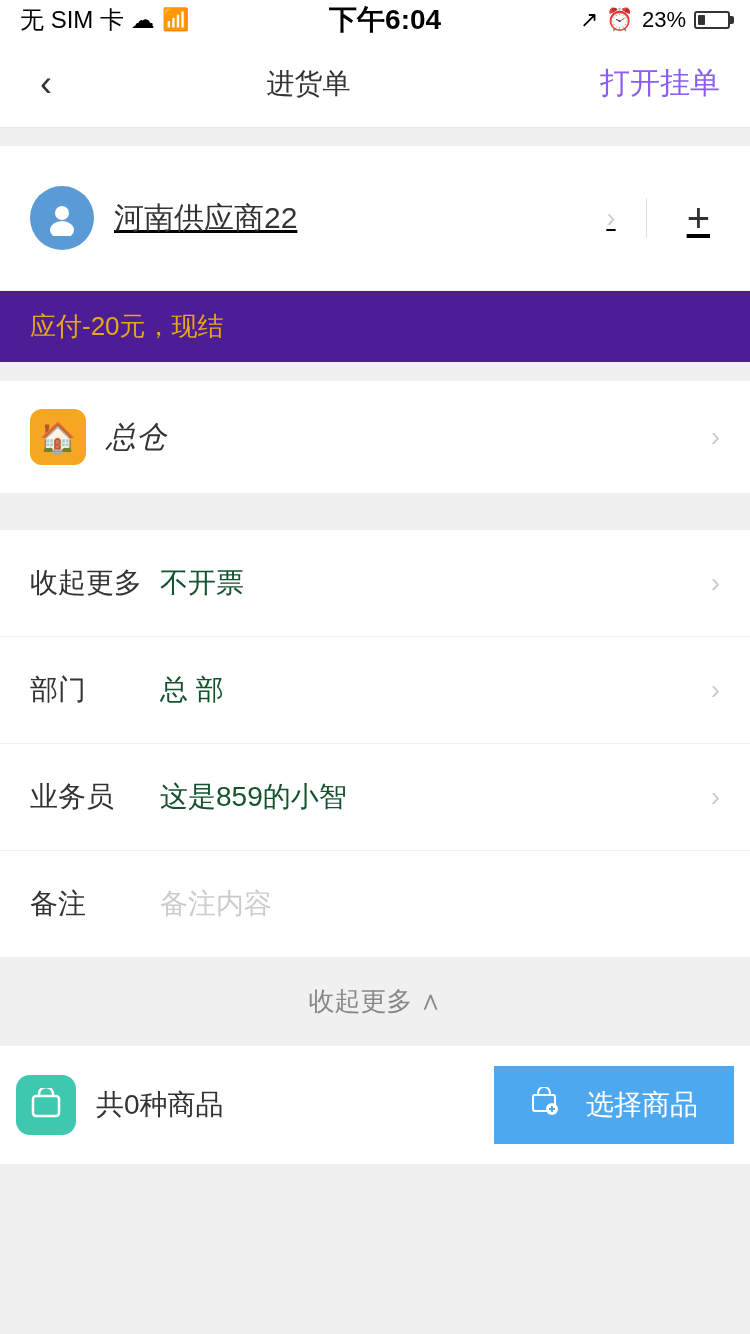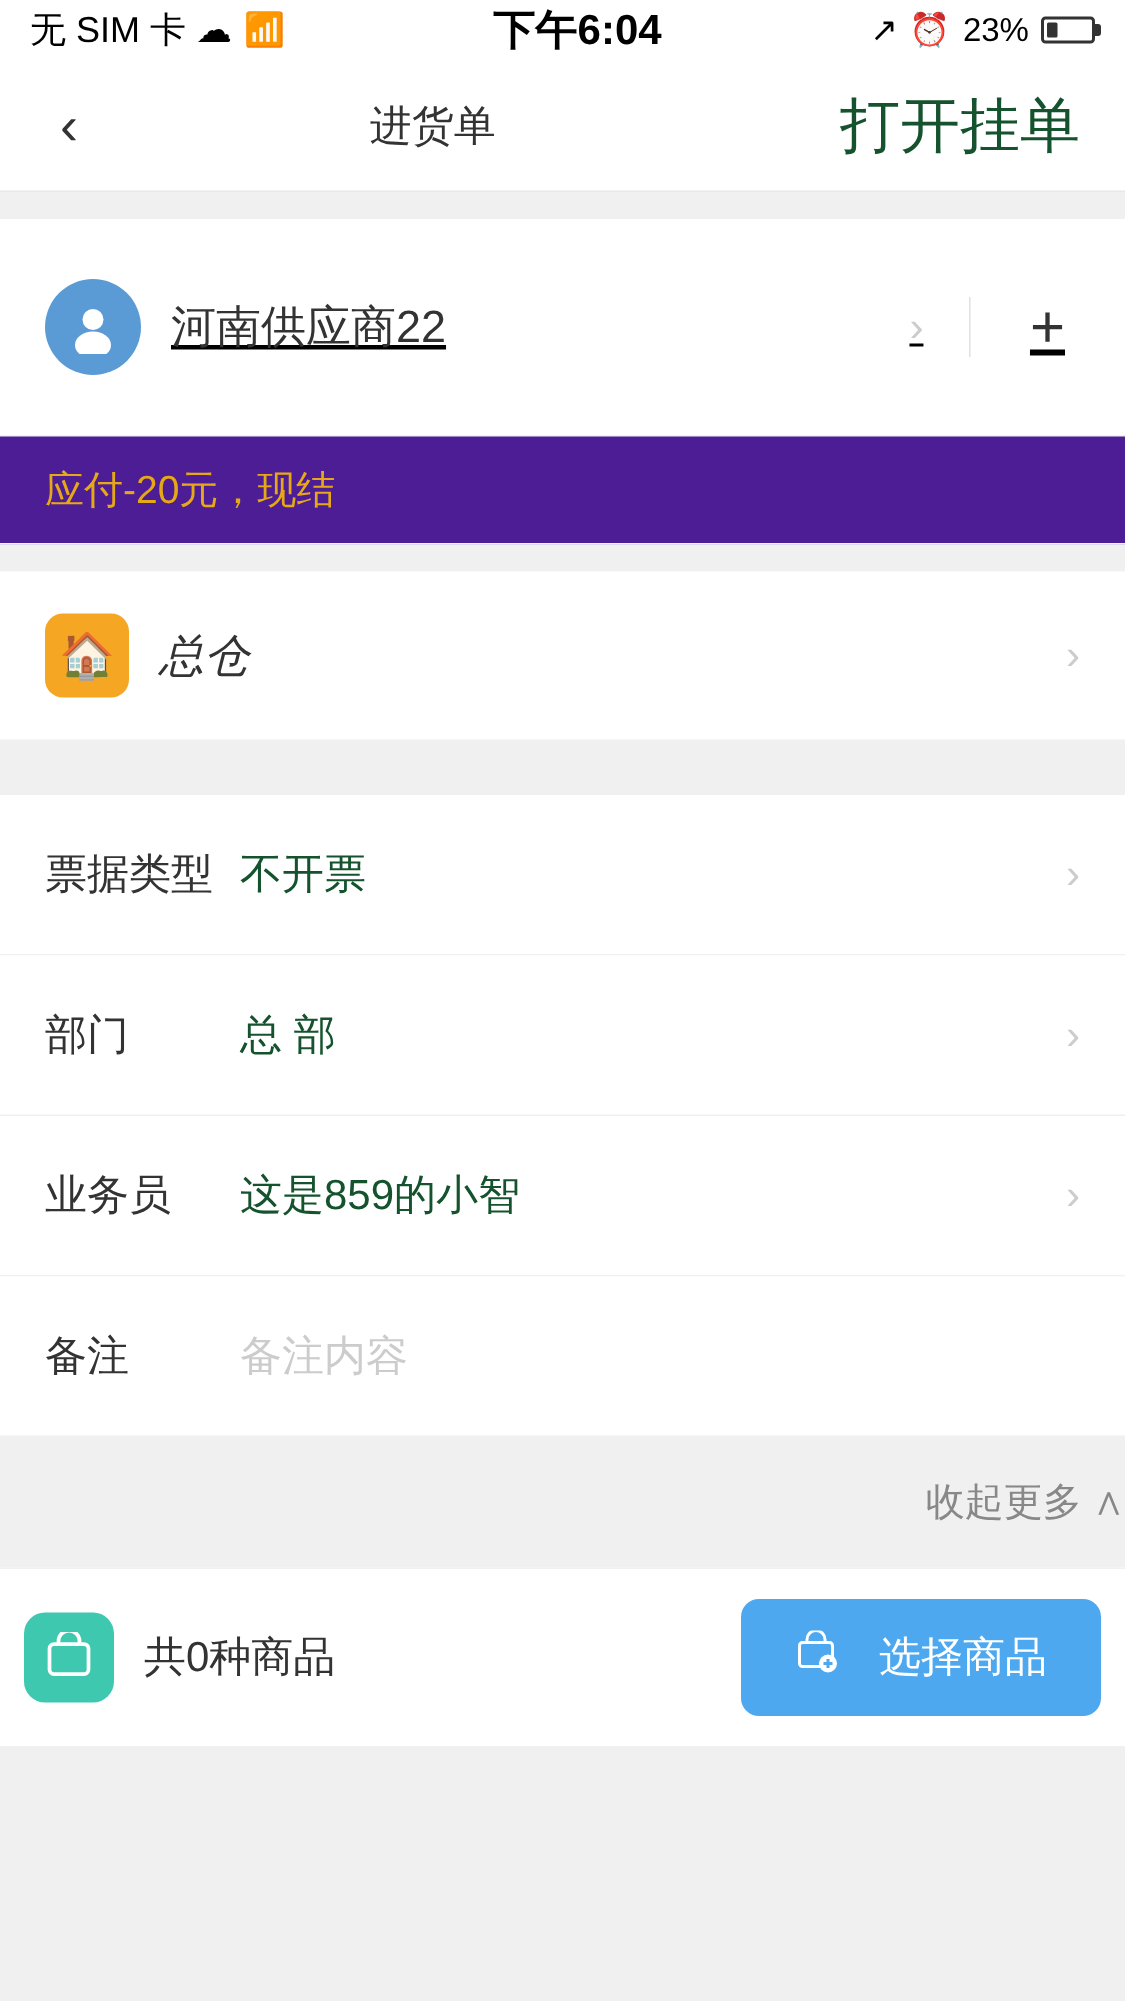--- a/index.html
+++ b/index.html
@@ -71,22 +71,22 @@
       color: #333;
       cursor: pointer;
       padding: 10px;
     }
     .nav-title {
       font-size: 28px;
       font-weight: 500;
       color: #333;
     }
     .nav-action {
-      font-size: 40px;
-      color: #14532d;
+      font-size: 30px;
+      color: #8b5cf6;
       cursor: pointer;
       margin-left: 45px;
     }
 
     
     .section-divider {
       height: 18px;
       background: #f0f0f0;
     }
 
@@ -206,21 +206,21 @@
     }
     .form-placeholder {
       flex: 1;
       font-size: 28px;
       color: #ccc;
     }
 
     
     .collapse-row {
       background: #f0f0f0;
-      text-align: right;
+      text-align: center;
       padding: 26px 0;
       color: #888;
       font-size: 26px;
       cursor: pointer;
     }
 
     
     .bottom-bar {
       background: #fff;
       display: flex;
@@ -245,21 +245,21 @@
     .product-count-text {
       flex: 1;
       font-size: 28px;
       color: #333;
     }
     .select-btn {
       background: #4da8f0;
       color: #fff;
       font-size: 28px;
       padding: 20px 36px;
-      border-radius: 12px;
+      border-radius: 0;
       display: flex;
       align-items: center;
       gap: 26px;
       cursor: pointer;
       border: none;
     }
     .select-btn-icon {
       font-size: 28px;
     }
 
@@ -323,21 +323,21 @@
     <span class="warehouse-name">总仓</span>
     <span class="row-chevron">›</span>
   </div>
 </div>
 
 <div class="section-divider"></div>
 
 <div class="form-section">
 
   <div class="form-row">
-    <span class="form-label">票据类型</span>
+    <span class="form-label">收起更多</span>
     <span class="form-value">不开票</span>
     <span class="row-chevron">›</span>
   </div>
 
   <div class="form-row">
     <span class="form-label">部门</span>
     <span class="form-value">总 部</span>
     <span class="row-chevron">›</span>
   </div>
 

